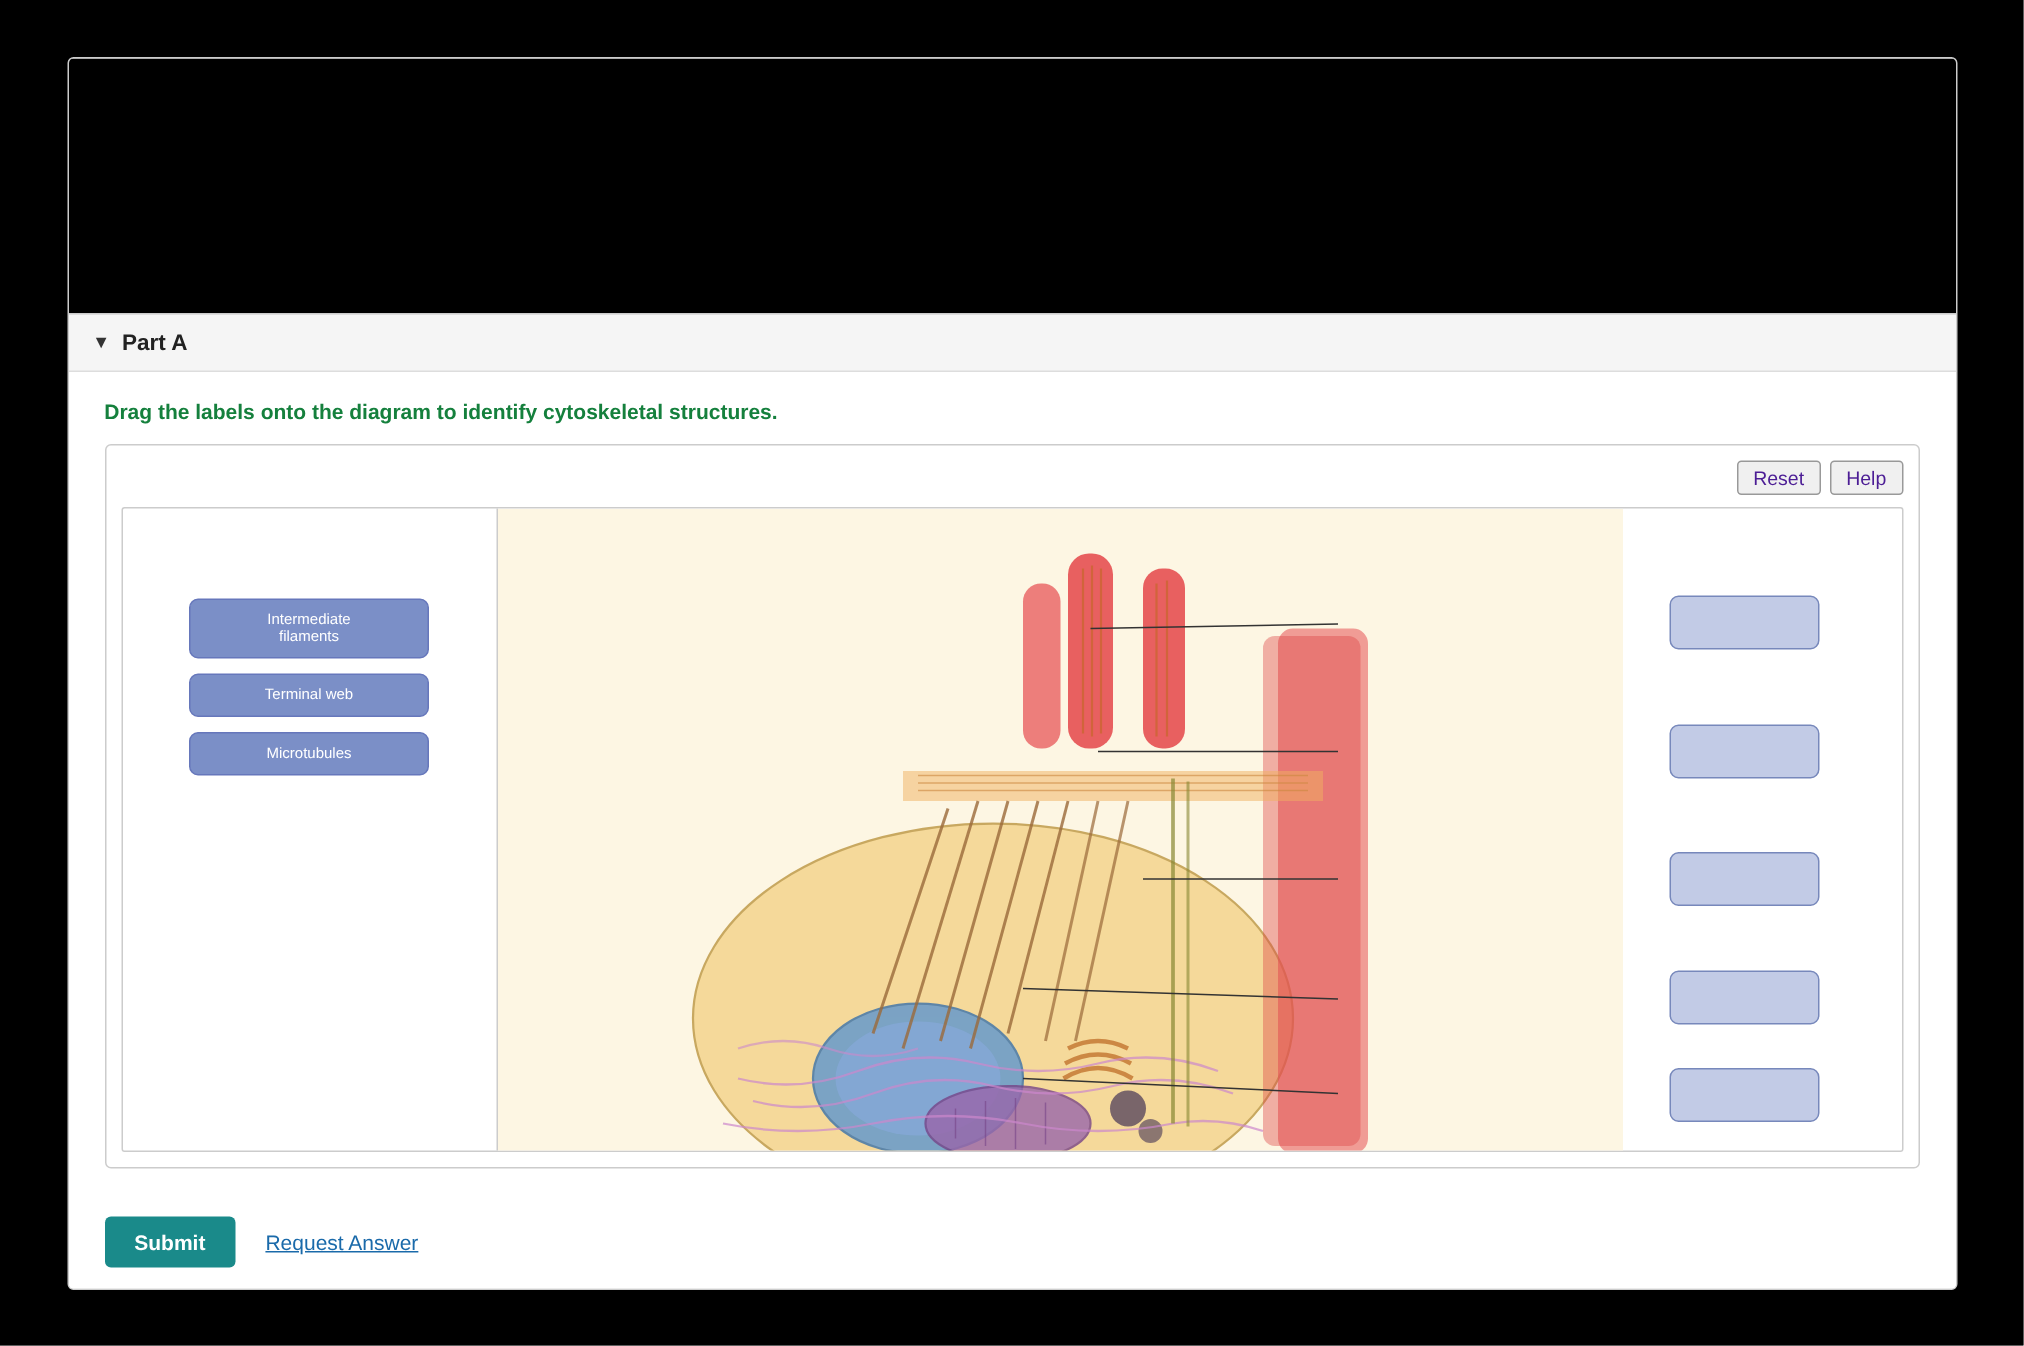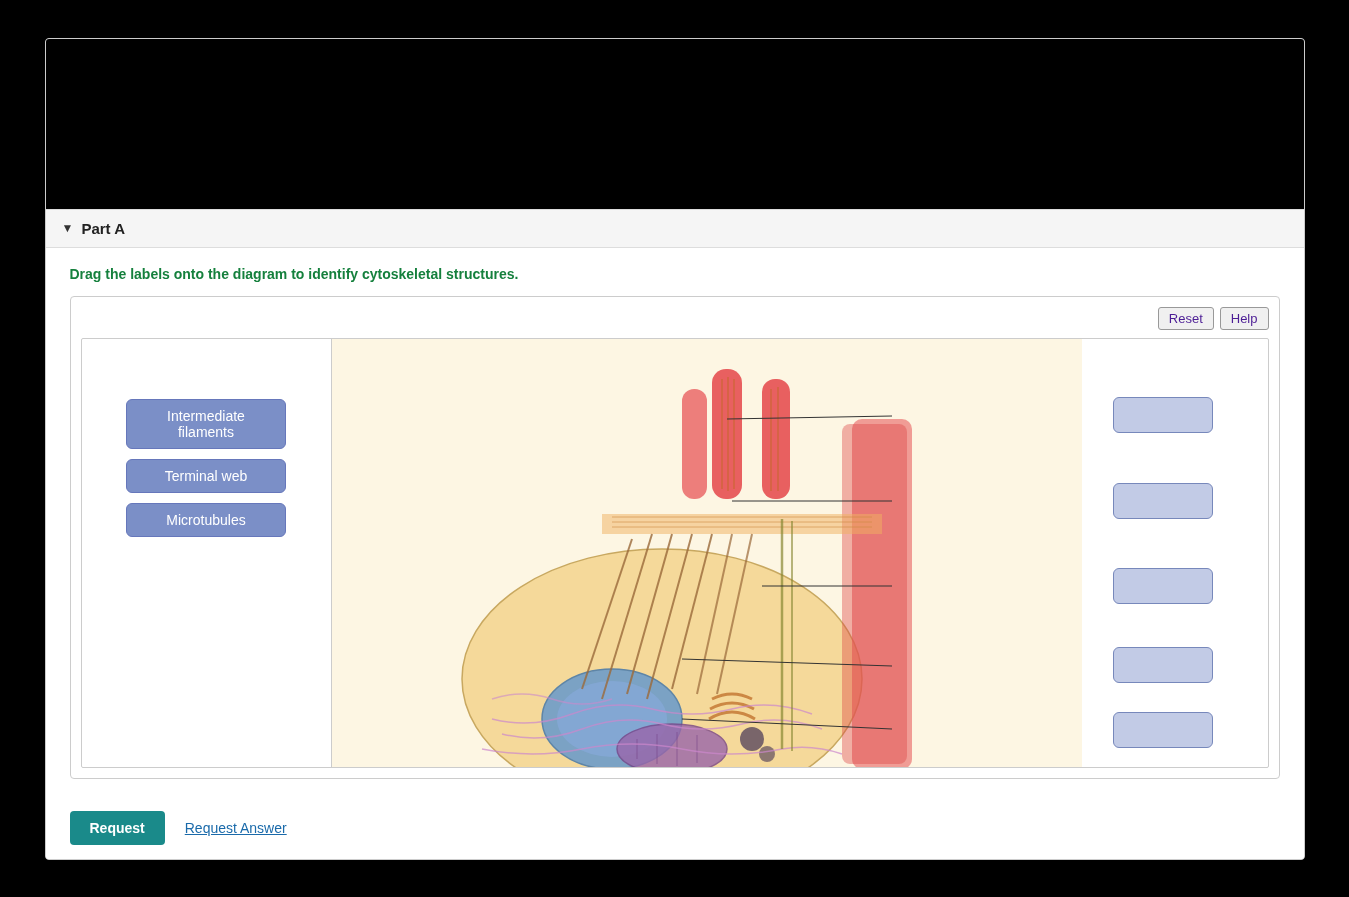--- a/index.html
+++ b/index.html
@@ -104,21 +104,21 @@
       padding-top: 60px;
     }
     .drag-label {
       background: #8899cc;
       background: #7b8fc7;
       color: #fff;
       border: 1px solid #6677bb;
       border-radius: 6px;
       padding: 8px 10px;
       text-align: center;
-      font-size: 14px;
+      font-size: 10px;
       cursor: grab;
       user-select: none;
       width: 160px;
       align-self: center;
     }
     
     .diagram-right {
       flex: 1;
       position: relative;
       overflow: hidden;
@@ -270,17 +270,17 @@
             <div class="drop-zone" style="top:144px;right:55px;width:100px;height:36px;"></div>
             <div class="drop-zone" style="top:229px;right:55px;width:100px;height:36px;"></div>
             <div class="drop-zone" style="top:308px;right:55px;width:100px;height:36px;"></div>
             <div class="drop-zone" style="top:373px;right:55px;width:100px;height:36px;"></div>
           </div>
         </div>
       </div>
     </div>
 
     <div class="bottom-actions">
-      <button class="btn-submit">Request</button>
+      <button class="btn-submit">Submit</button>
       <button class="link-request">Request Answer</button>
     </div>
   </div>
 </div>
 
 </body></html>

